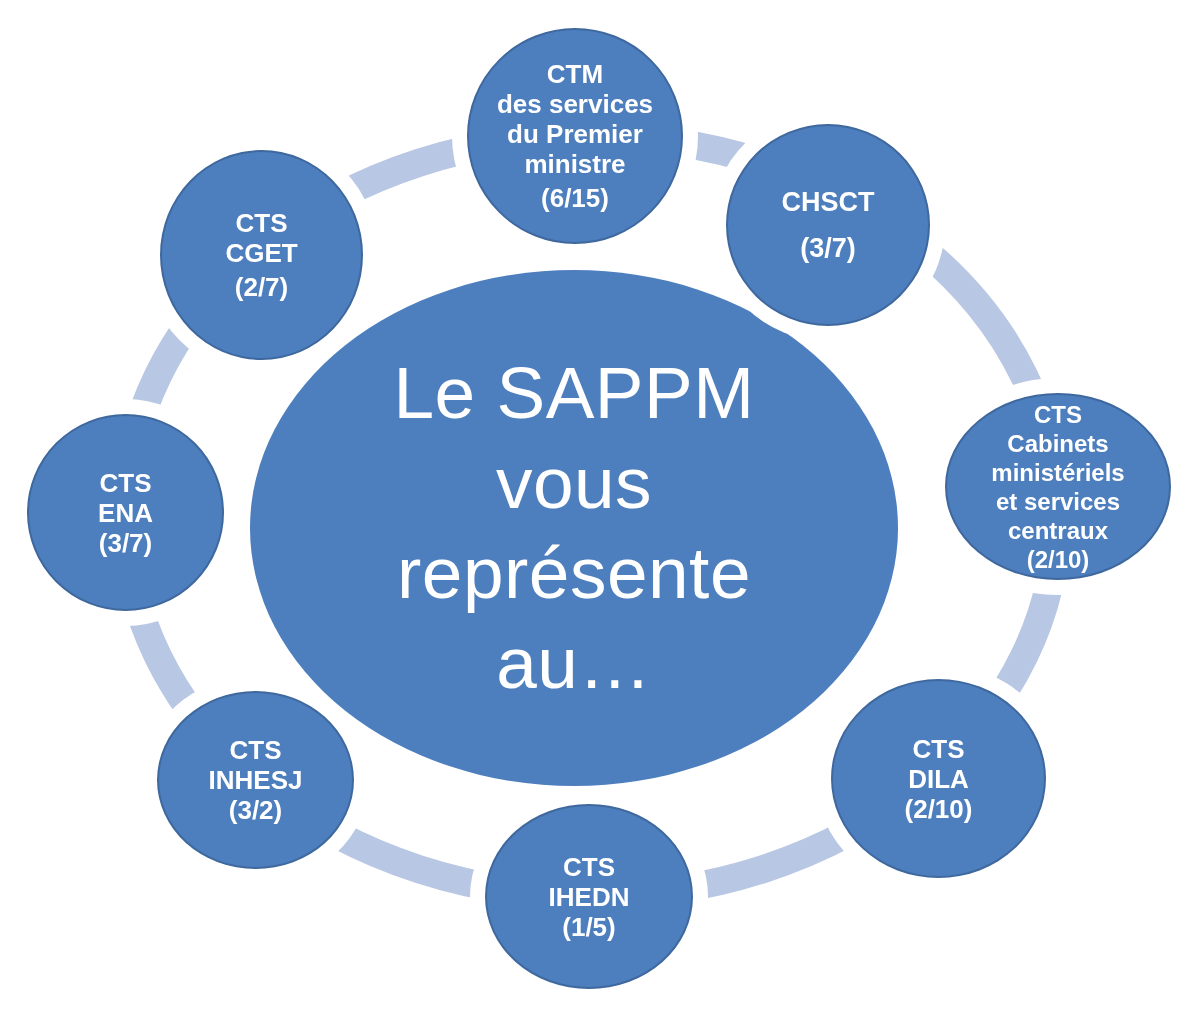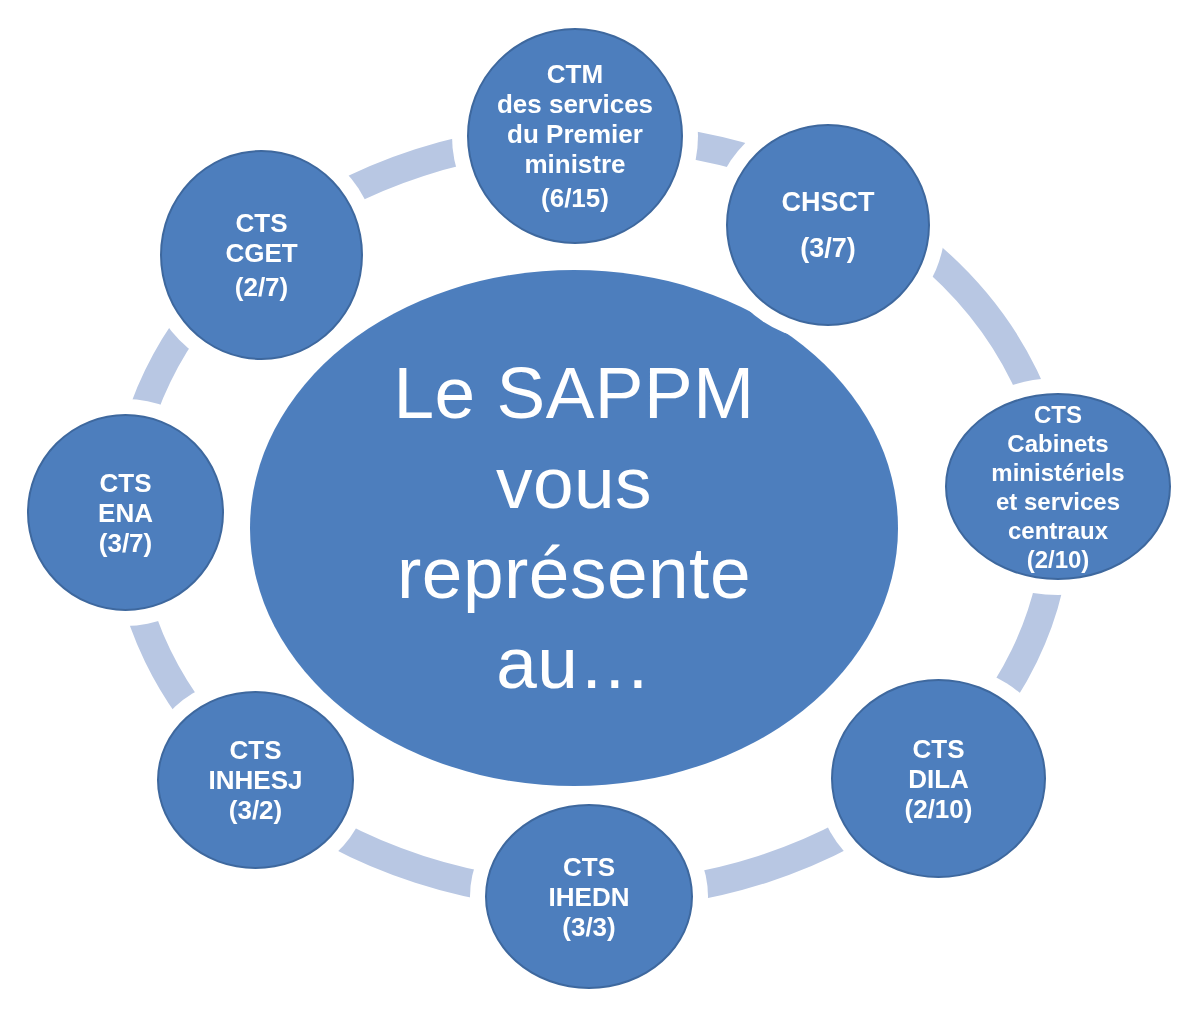--- a/index.html
+++ b/index.html
@@ -93,21 +93,21 @@
 
   <div class="node sat" style="left:831px; top:679px; width:215px; height:199px;">
     <div class="node-label">CTS
 DILA</div>
     <div class="node-ratio">(2/10)</div>
   </div>
 
   <div class="node sat" style="left:485px; top:804px; width:208px; height:185px;">
     <div class="node-label">CTS
 IHEDN</div>
-    <div class="node-ratio">(3/3)</div>
+    <div class="node-ratio">(1/5)</div>
   </div>
 
   <div class="node sat" style="left:157px; top:691px; width:197px; height:178px;">
     <div class="node-label">CTS
 INHESJ</div>
     <div class="node-ratio">(3/2)</div>
   </div>
 
   <div class="node sat" style="left:27px; top:414px; width:197px; height:197px;">
     <div class="node-label">CTS

